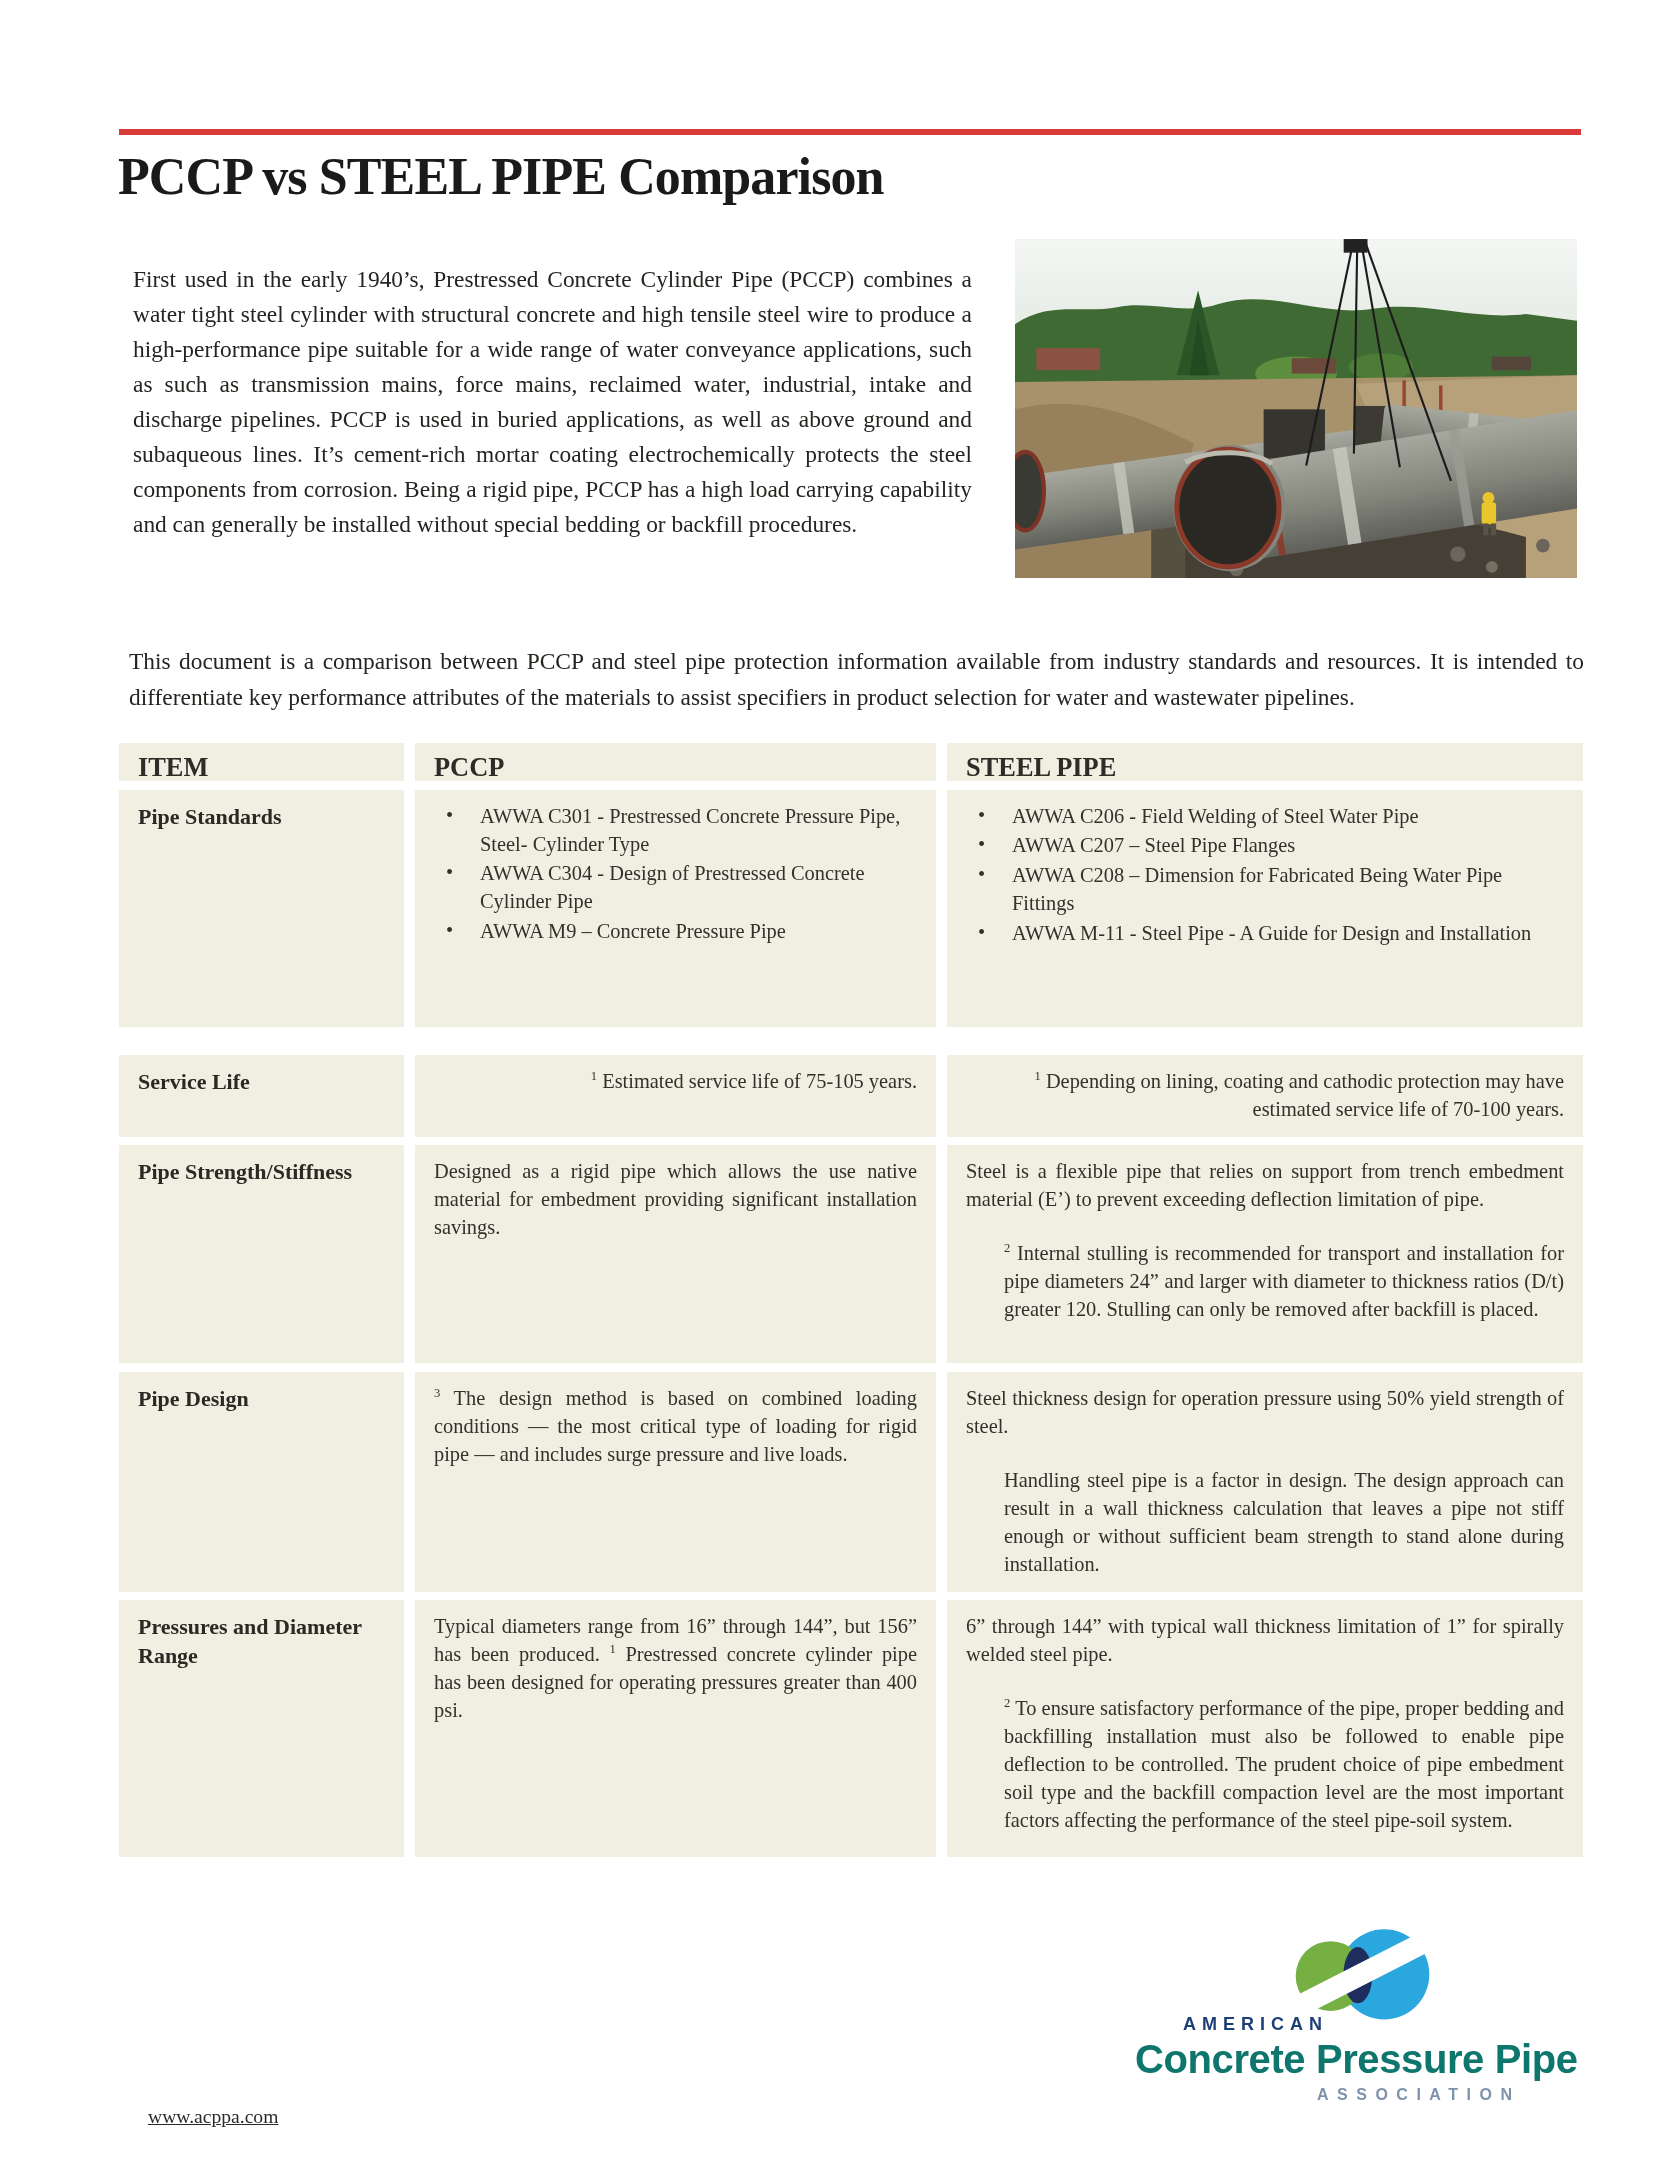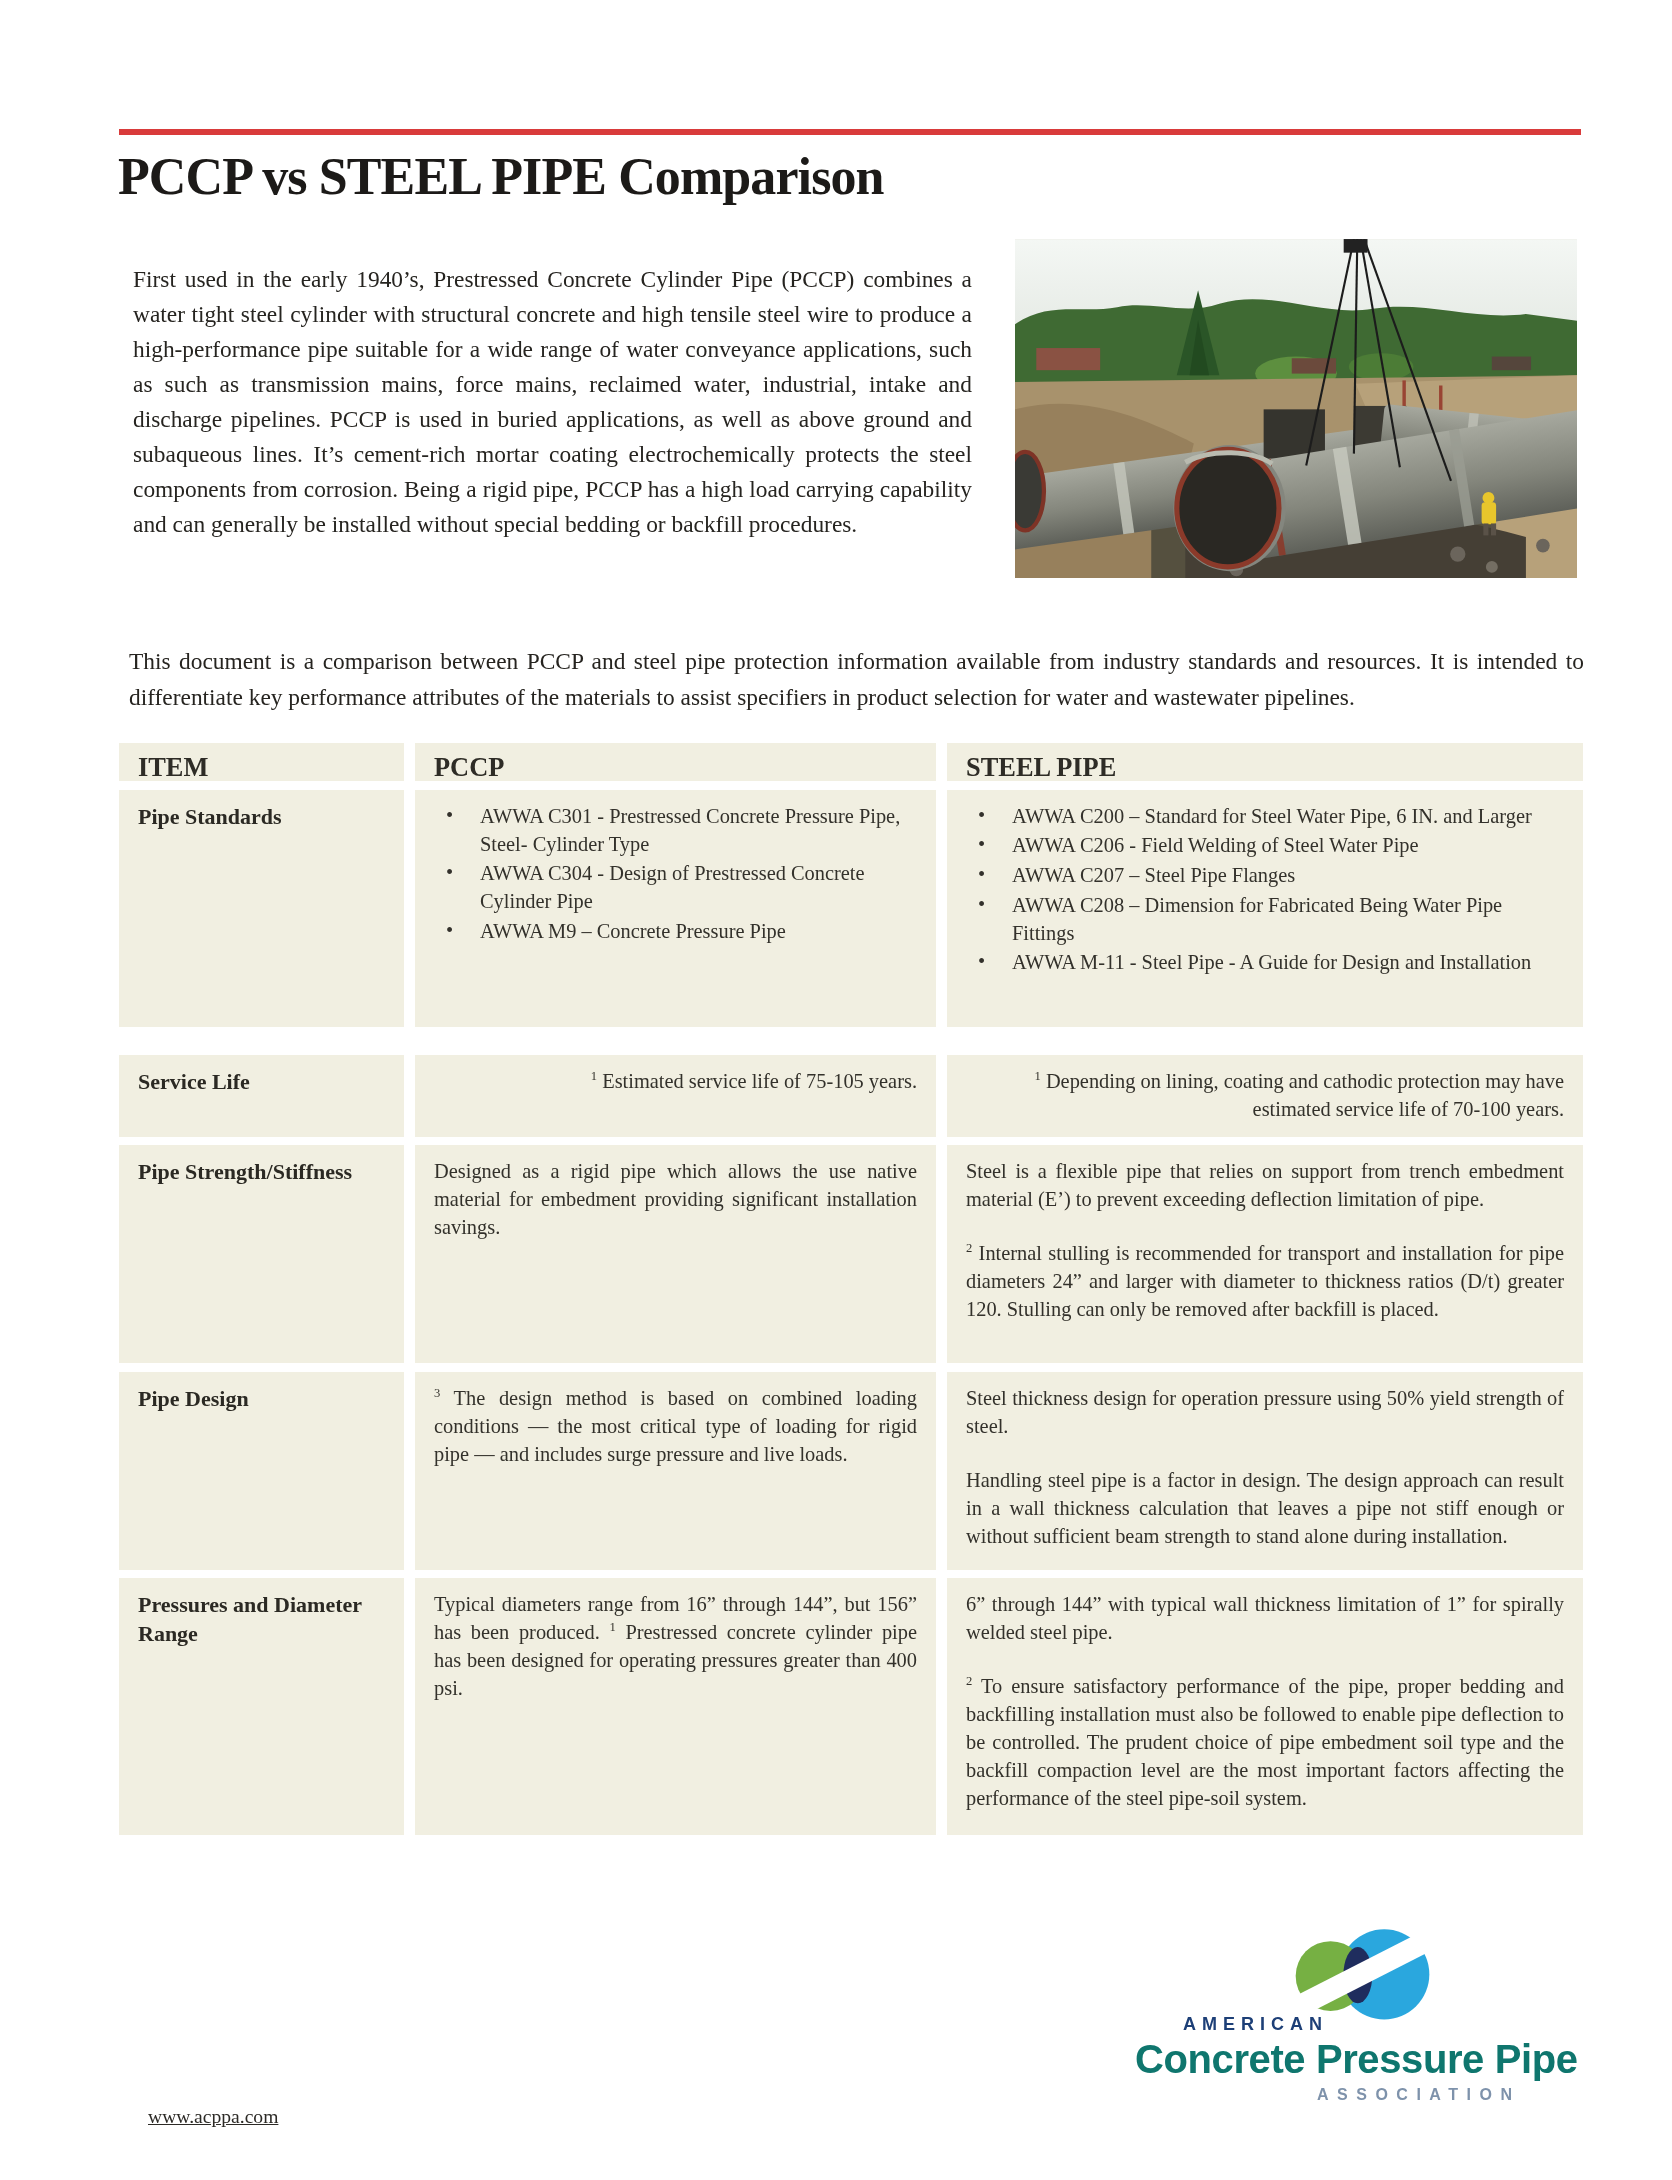--- a/index.html
+++ b/index.html
@@ -19,21 +19,21 @@
                 font-size:23.4px;line-height:36px;text-align:justify;}
 
   .comp-table{position:absolute;left:119px;top:743px;width:1465px;}
   .t-head,.t-row{display:grid;grid-template-columns:285px 521px 636px;column-gap:11px;margin-bottom:8.5px;}
   .h-cell{background:#f1efe1;height:38px;box-sizing:border-box;padding:9.4px 0 0 19px;
           font-size:26.4px;font-weight:bold;color:#2e2c26;}
   .cell{background:#f1efe1;box-sizing:border-box;padding:12px 19px 13.6px 19px;
         font-size:20.4px;line-height:28px;color:#33312b;}
   .item-label{font-weight:bold;font-size:22px;line-height:29px;color:#2b2923;}
   .cell p{margin:0;text-align:right;}
-  .cell p + p{margin-top:26.4px;}
+  .cell p + p{margin-top:26.4px;margin-left:38px;}
   .justify .cell p{text-align:justify;}
   sup{font-size:0.62em;line-height:0;}
   ul.bullets{margin:0;padding:0;list-style:none;}
   .bullets li{position:relative;padding-left:46px;margin:0 0 1.7px 0;}
   .bullets li::before{content:"\2022";position:absolute;left:12px;top:-0.9px;}
 
   #table-rows .t-row:nth-child(1) .cell{min-height:237px;}
   #table-rows .t-row:nth-child(2) .cell{min-height:61px;margin-top:20px;}
   #table-rows .t-row:nth-child(3) .cell{min-height:218px;}
   #table-rows .t-row:nth-child(4) .cell{min-height:198px;}
@@ -150,21 +150,20 @@
           </div>
           <div class="cell pccp-cell">
             <ul class="bullets">
               <li>AWWA C301 -  Prestressed Concrete Pressure Pipe, Steel- Cylinder Type</li>
               <li>AWWA C304 - Design of Prestressed Concrete Cylinder Pipe</li>
               <li>AWWA M9 – Concrete Pressure Pipe</li>
             </ul>
           </div>
           <div class="cell steel-cell">
             <ul class="bullets">
-              <li>AWWA C200 – Standard for Steel Water Pipe, 6 IN. and Larger</li>
               <li>AWWA C206 - Field Welding of Steel Water Pipe</li>
               <li>AWWA C207 – Steel Pipe Flanges</li>
               <li>AWWA C208 – Dimension for Fabricated Being Water Pipe Fittings</li>
               <li>AWWA M-11 - Steel Pipe - A Guide for Design and Installation</li>
             </ul>
           </div>
         </div>
         <div class="t-row">
           <div class="cell item-cell">
             <div class="item-label">Service Life</div>

